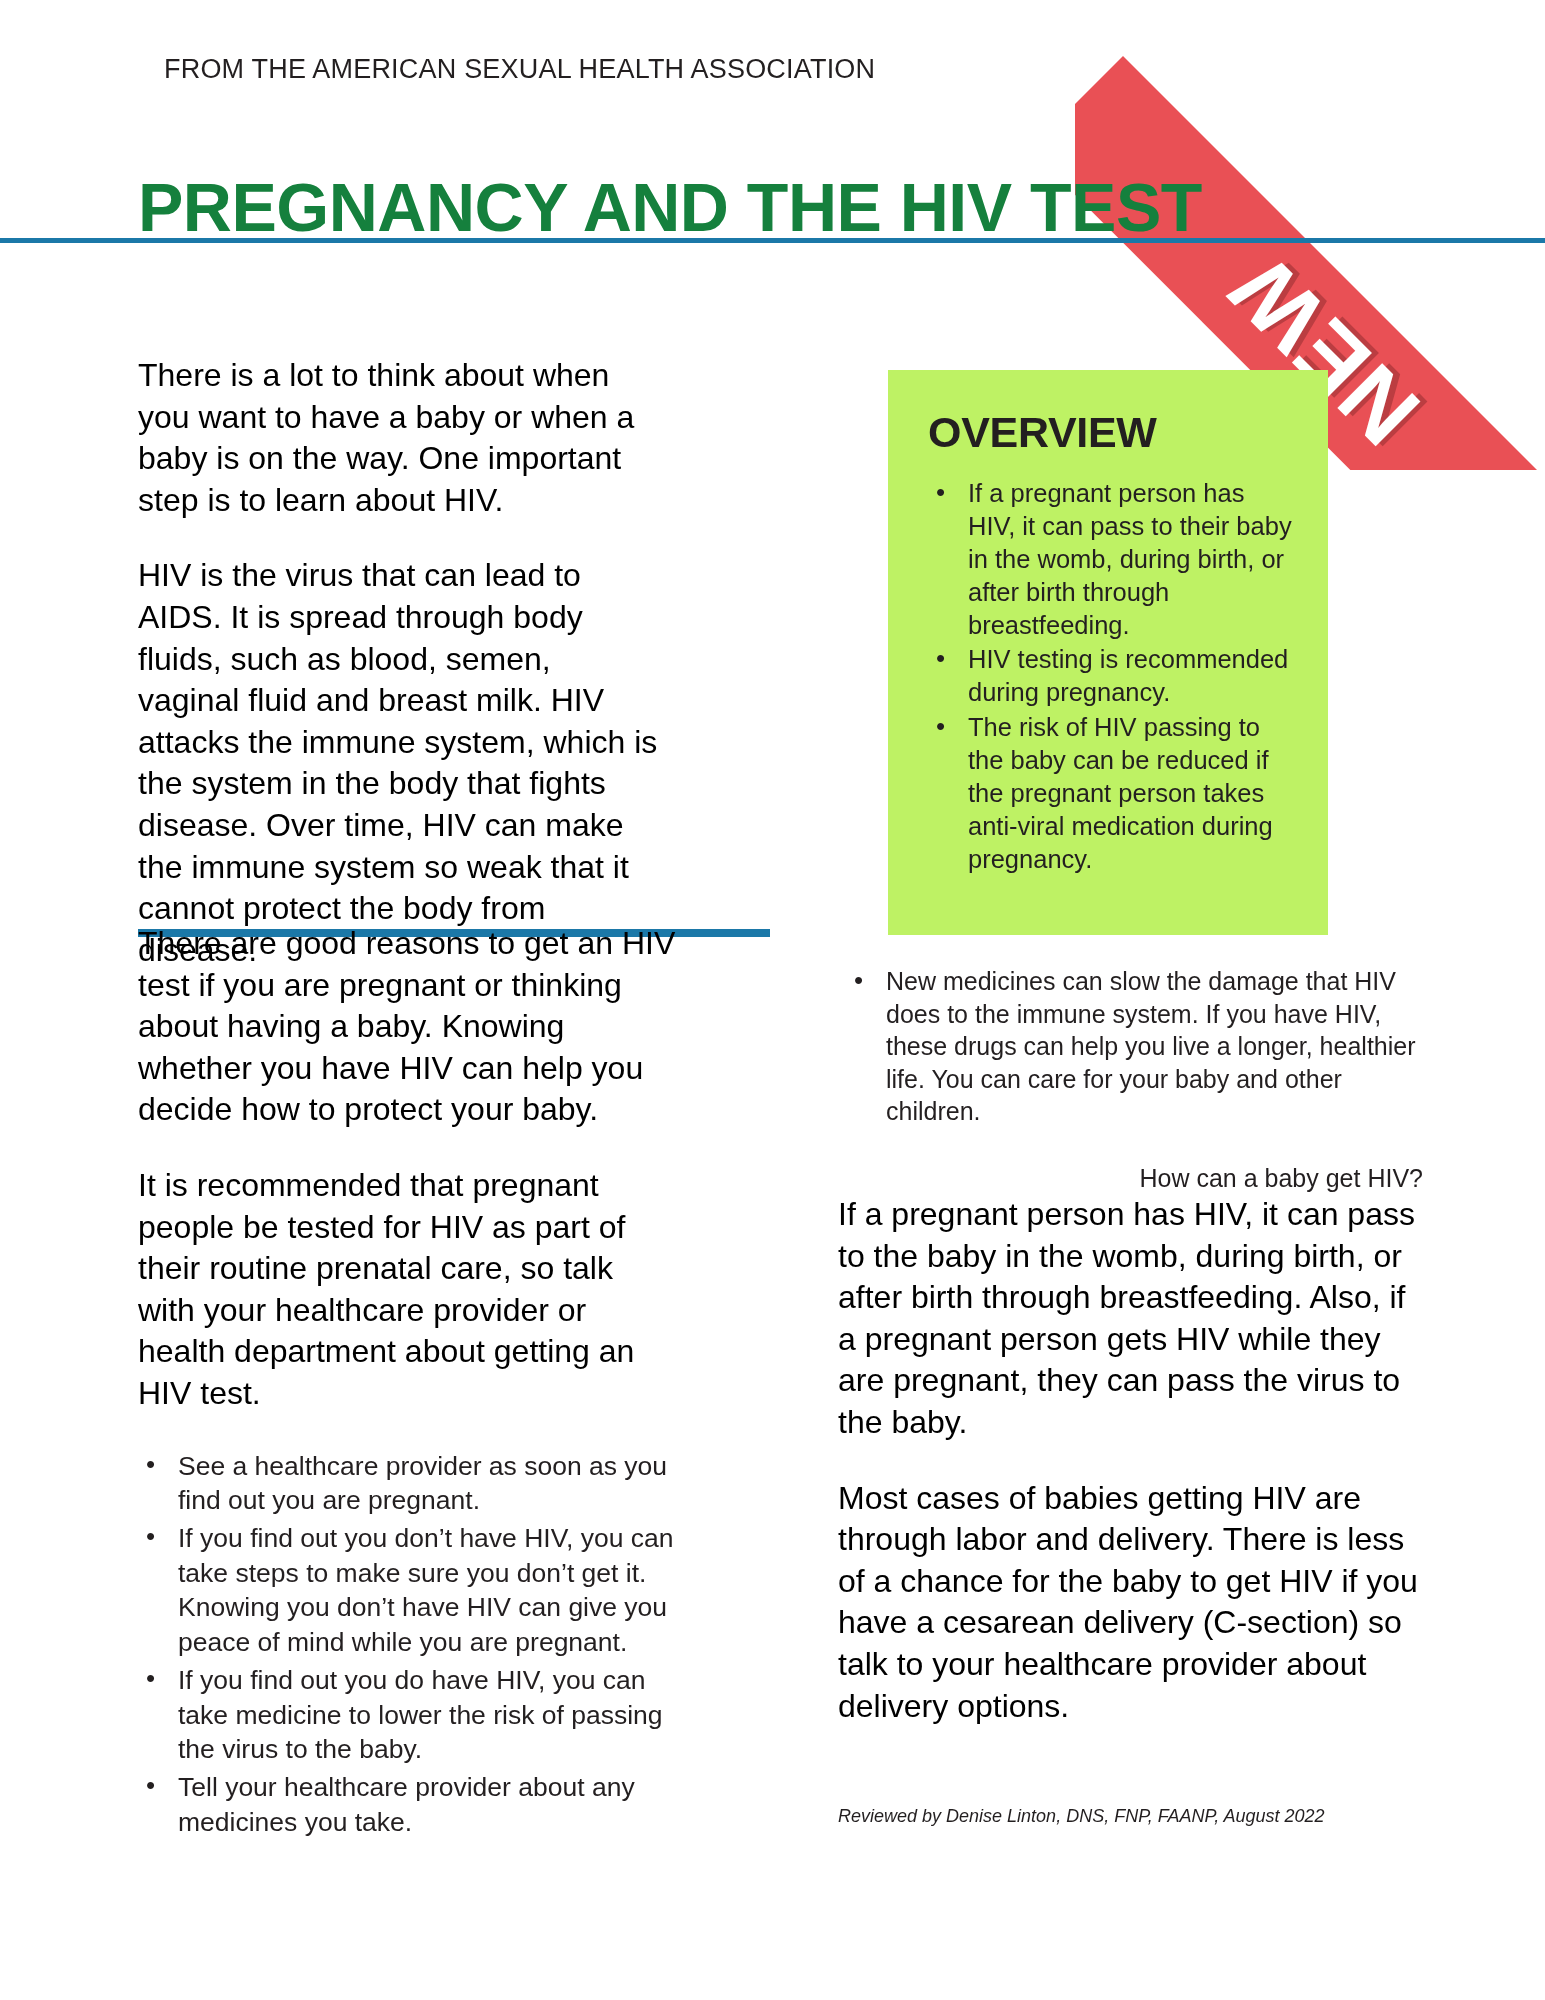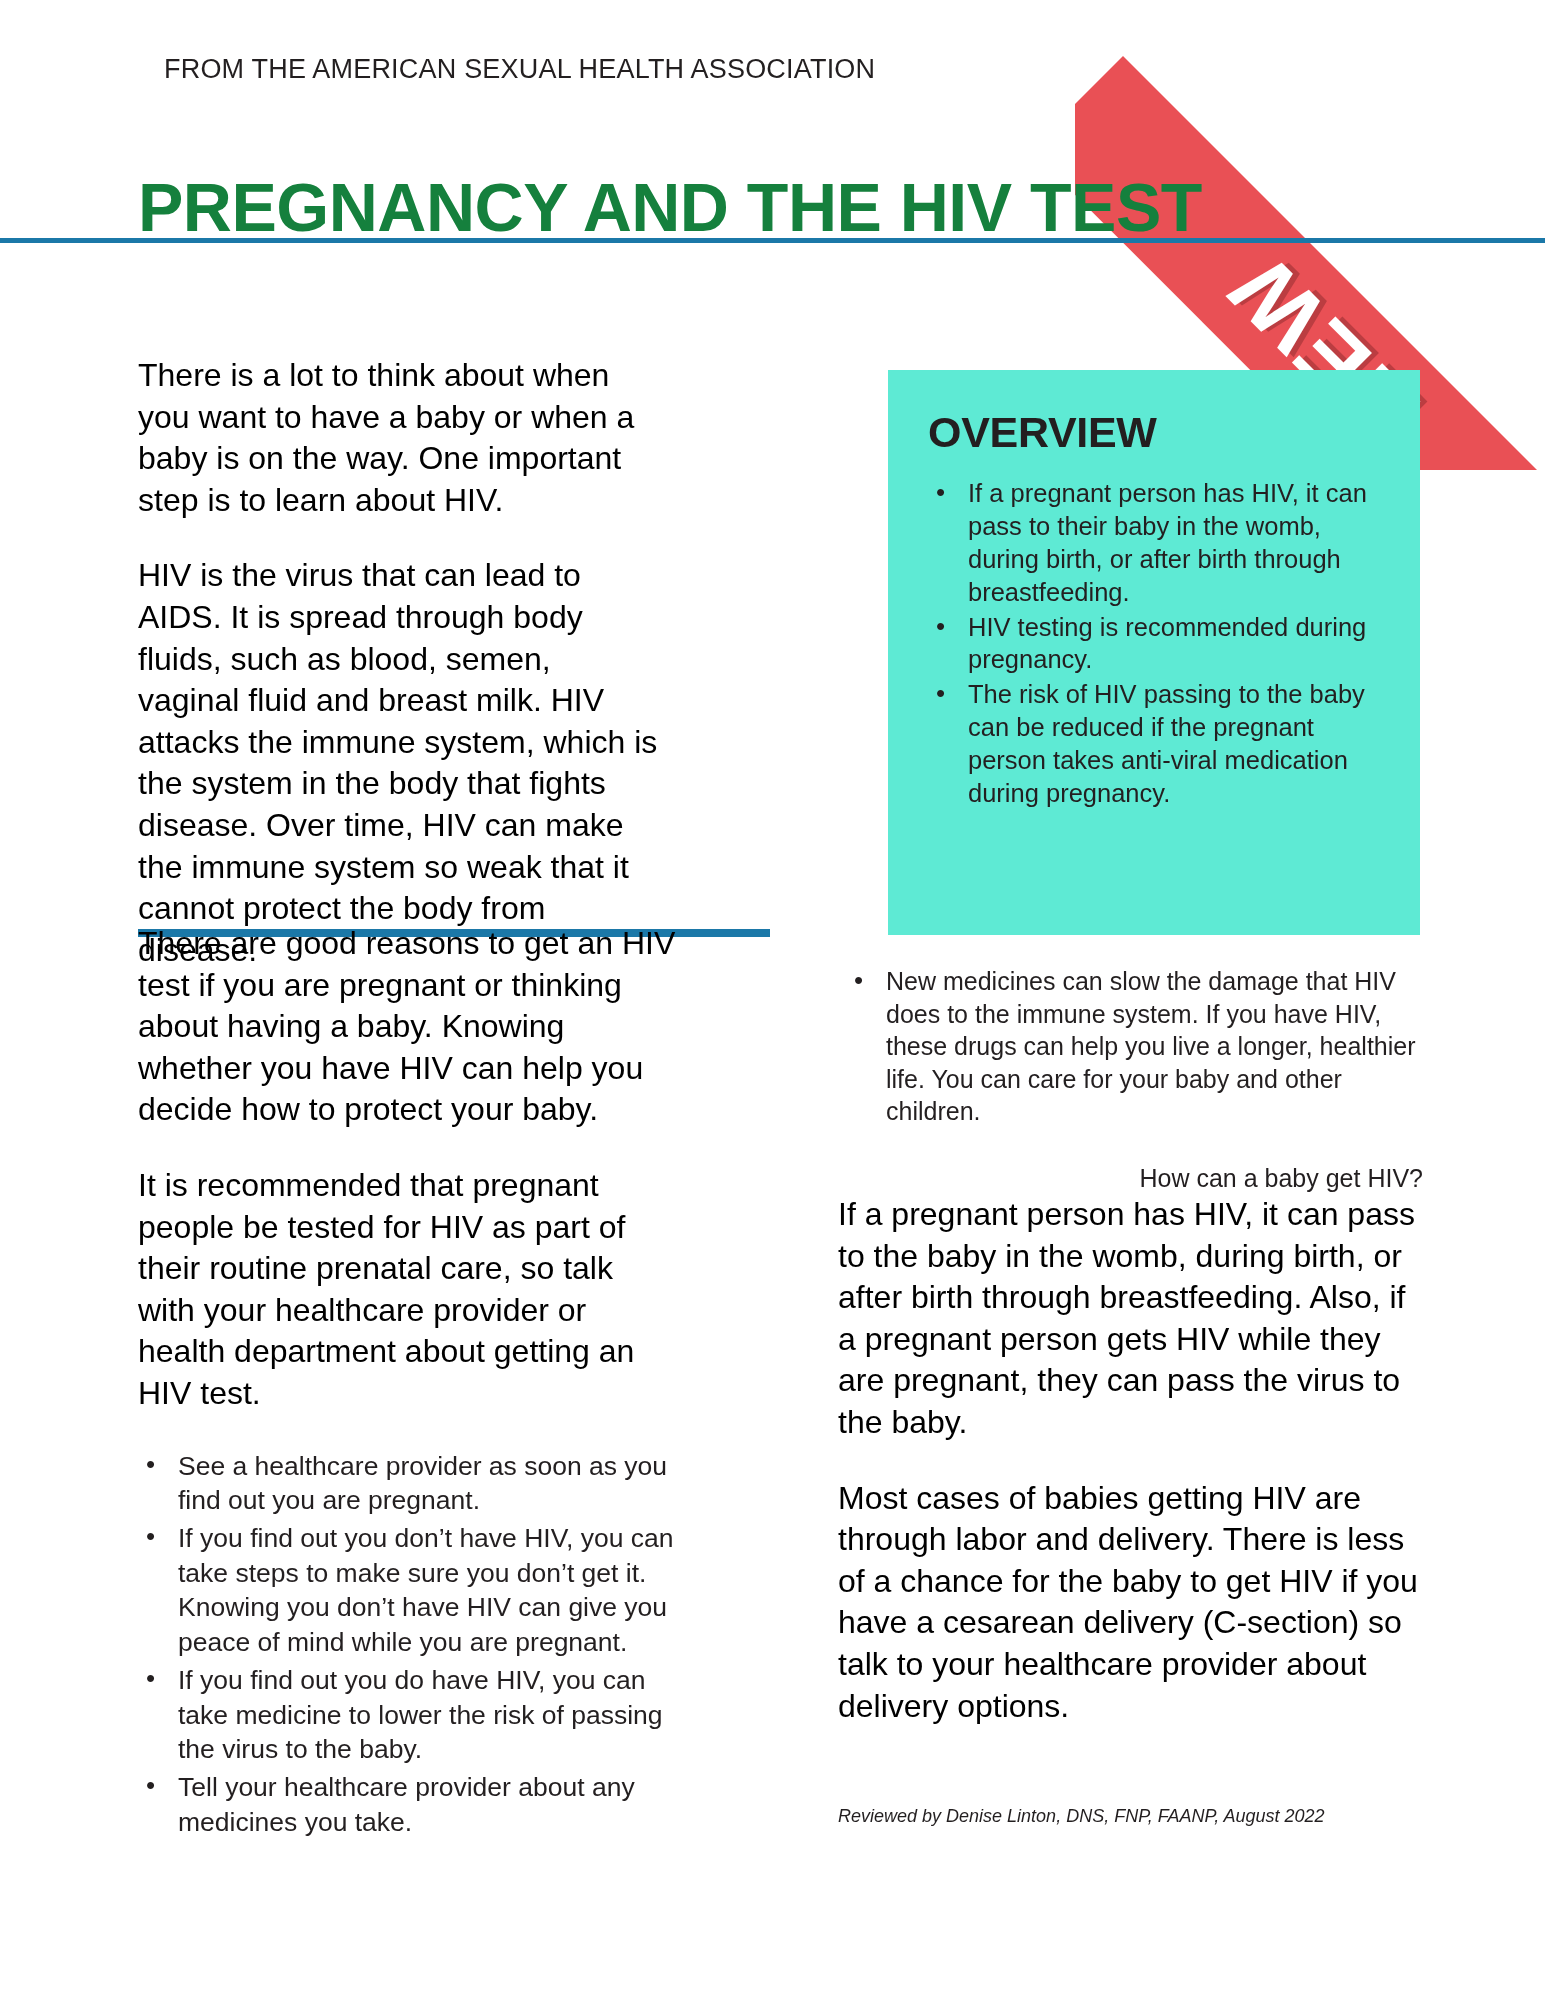--- a/index.html
+++ b/index.html
@@ -118,23 +118,23 @@
     width: 632px;
     height: 8px;
     background: #1b78a8;
   }
 
   
   .overview {
     position: absolute;
     left: 888px;
     top: 370px;
-    width: 532px;
+    width: 440px;
     height: 565px;
-    background: #5eead4;
+    background: #bef264;
     box-sizing: border-box;
     padding: 38px 34px 20px 40px;
   }
   .overview-title {
     font-size: 43px;
     font-weight: bold;
     color: #231f20;
     margin: 0 0 20px 0;
     letter-spacing: -0.3px;
   }

